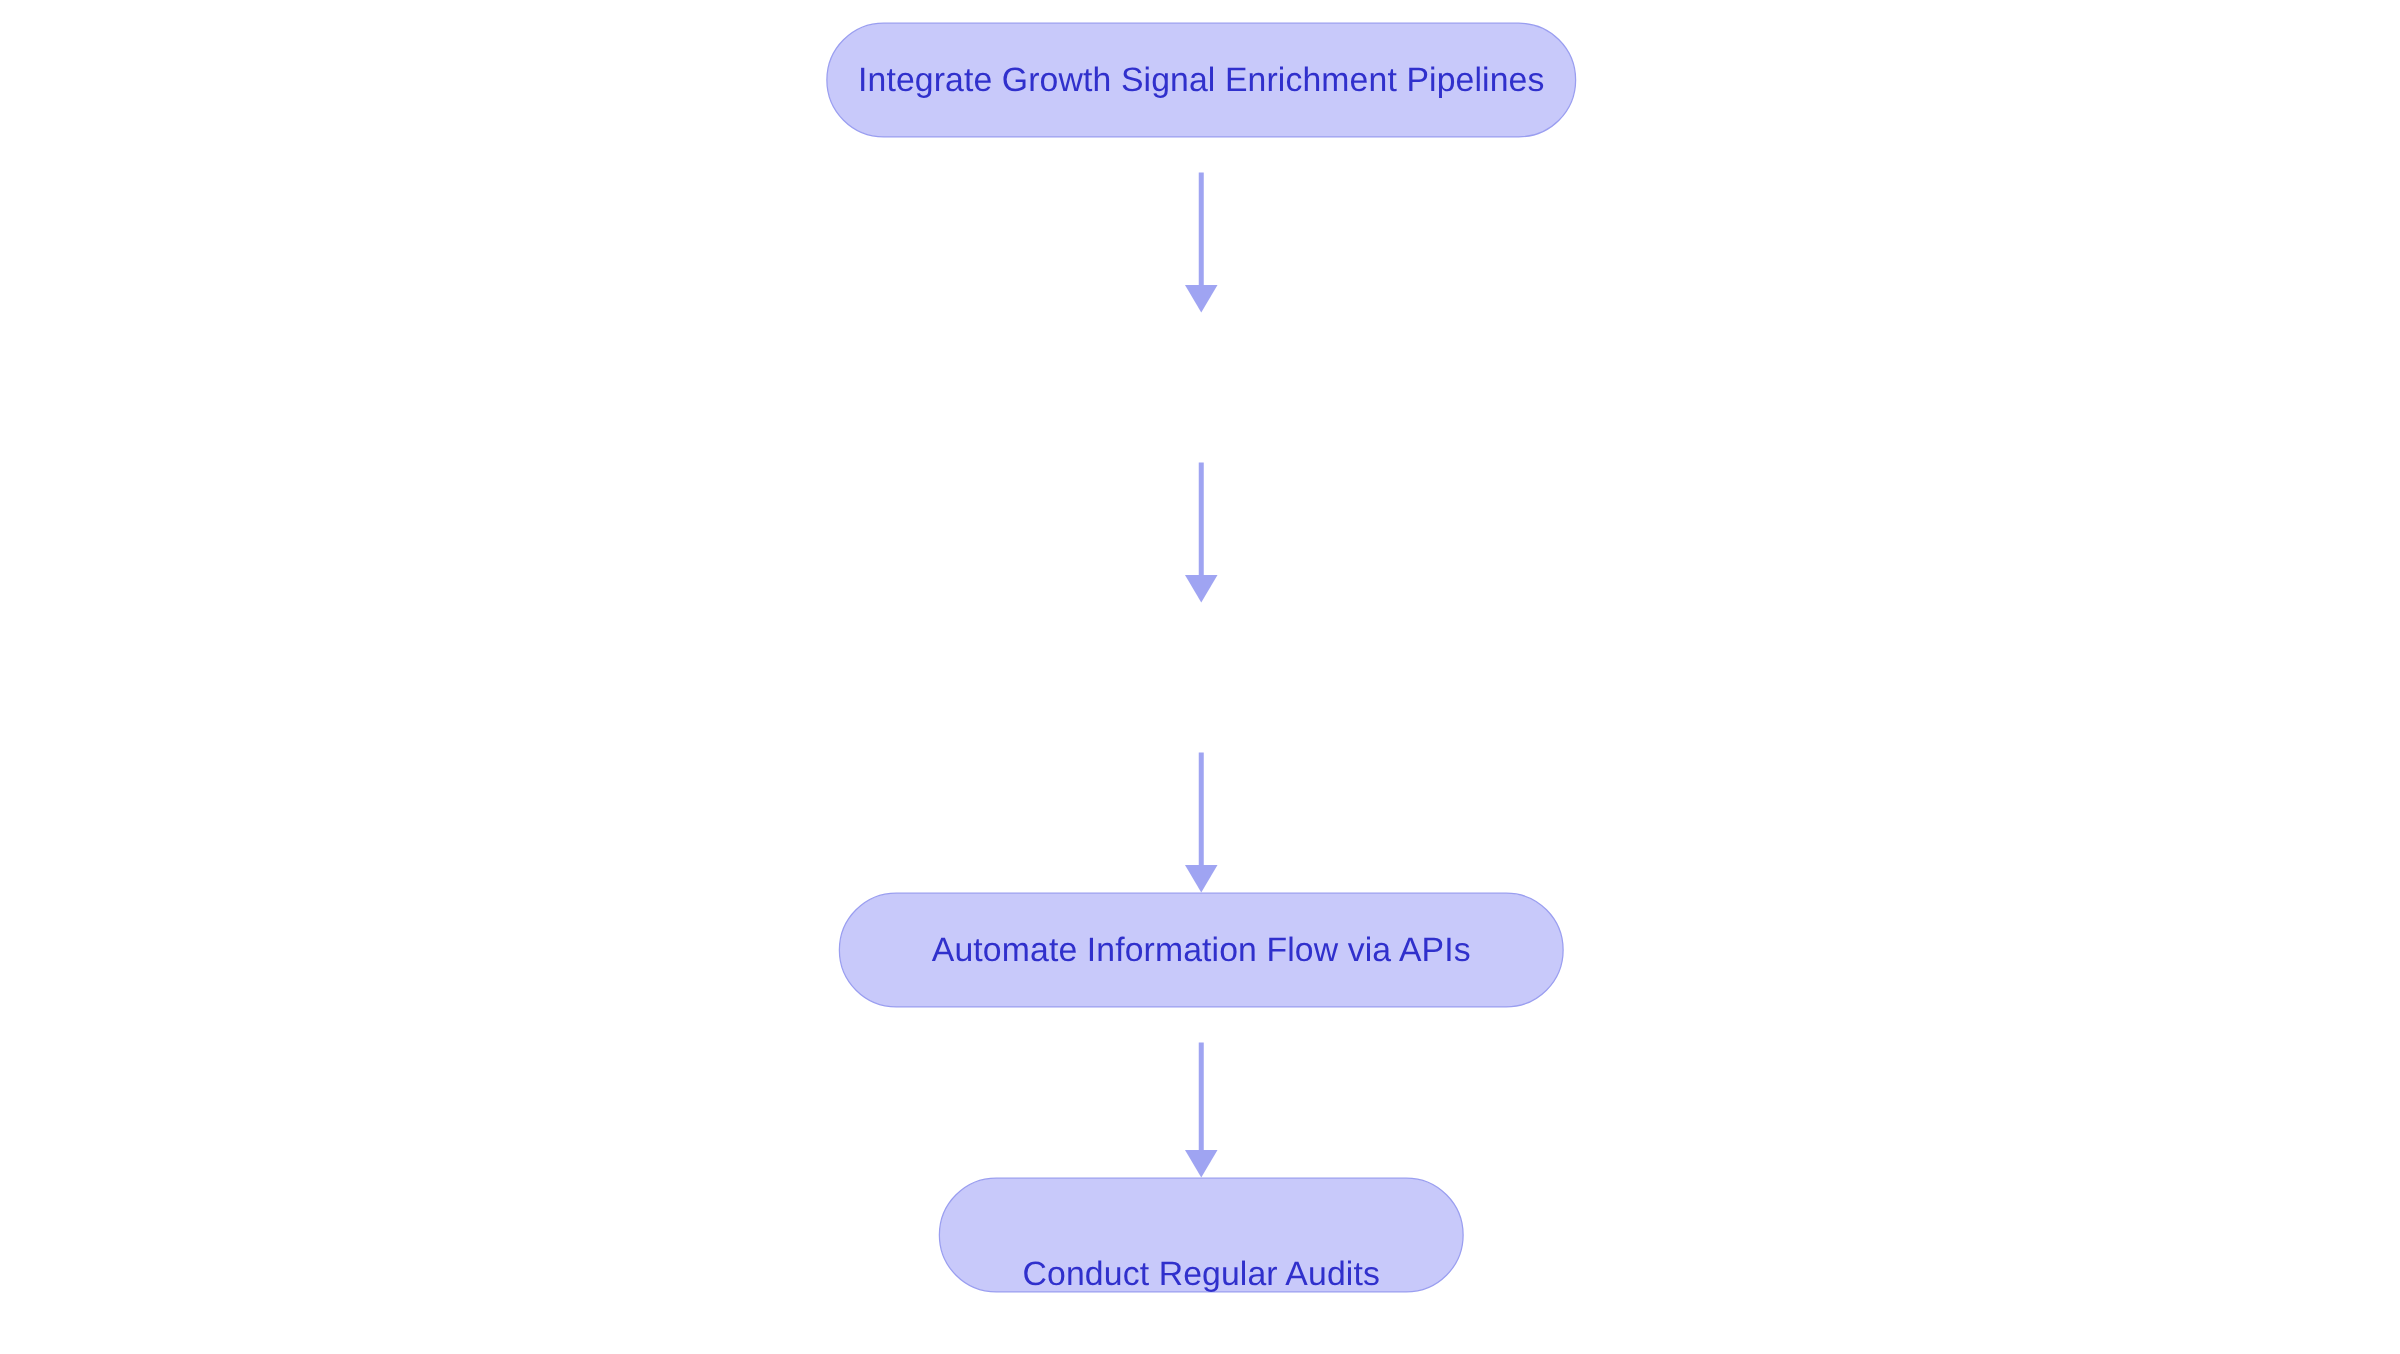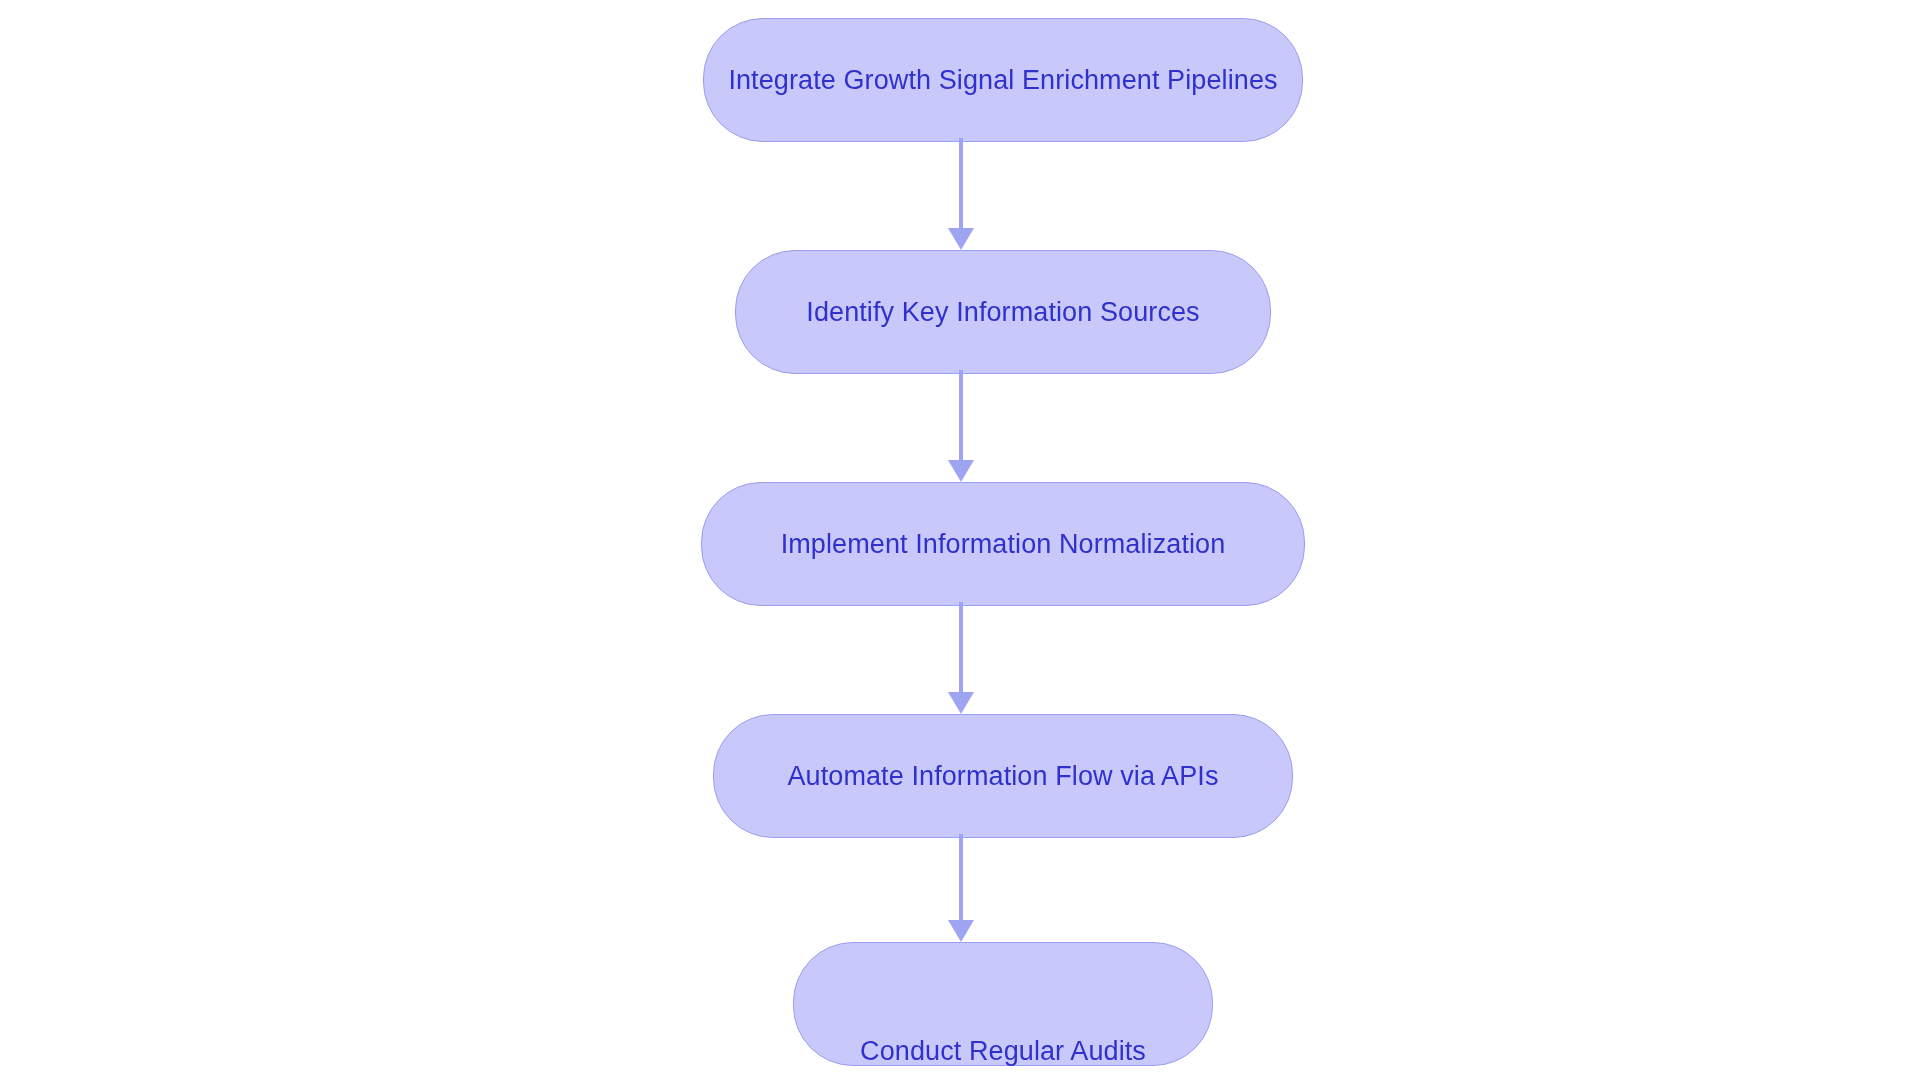--- a/index.html
+++ b/index.html
@@ -22,23 +22,23 @@
   }
   .flow-node {
     position: absolute;
     box-sizing: border-box;
     display: flex;
     align-items: center;
     justify-content: center;
     background: #c8c9fa;
     border: 1.6px solid #9a9ef0;
     border-radius: 60px;
-    height: 124px;
+    height: 92px;
     transform: translateX(-50%);
-    left: 1003px;
+    left: 961px;
   }
   .flow-node .node-label {
     color: #3030cc;
     font-size: 27px;
     font-weight: 400;
     letter-spacing: 0.1px;
     white-space: nowrap;
     line-height: 1;
     font-family: "Liberation Sans", "DejaVu Sans", sans-serif;
   }
@@ -75,32 +75,26 @@
 
   <div class="flow-node" style="top:18px; width:600px;">
     <span class="node-label">Integrate Growth Signal Enrichment Pipelines</span>
   </div>
 
   <div class="flow-edge" style="top:138px; height:112px;">
     <div class="edge-line" style="height:90px;"></div>
     <div class="edge-arrowhead"></div>
   </div>
 
-  <div class="flow-node" style="top:250px; width:536px;">
-    <span class="node-label">Identify Key Information Sources</span>
-  </div>
 
   <div class="flow-edge" style="top:370px; height:112px;">
     <div class="edge-line" style="height:90px;"></div>
     <div class="edge-arrowhead"></div>
   </div>
 
-  <div class="flow-node" style="top:482px; width:604px;">
-    <span class="node-label">Implement Information Normalization</span>
-  </div>
 
   <div class="flow-edge" style="top:602px; height:112px;">
     <div class="edge-line" style="height:90px;"></div>
     <div class="edge-arrowhead"></div>
   </div>
 
   <div class="flow-node" style="top:714px; width:580px;">
     <span class="node-label">Automate Information Flow via APIs</span>
   </div>
 

